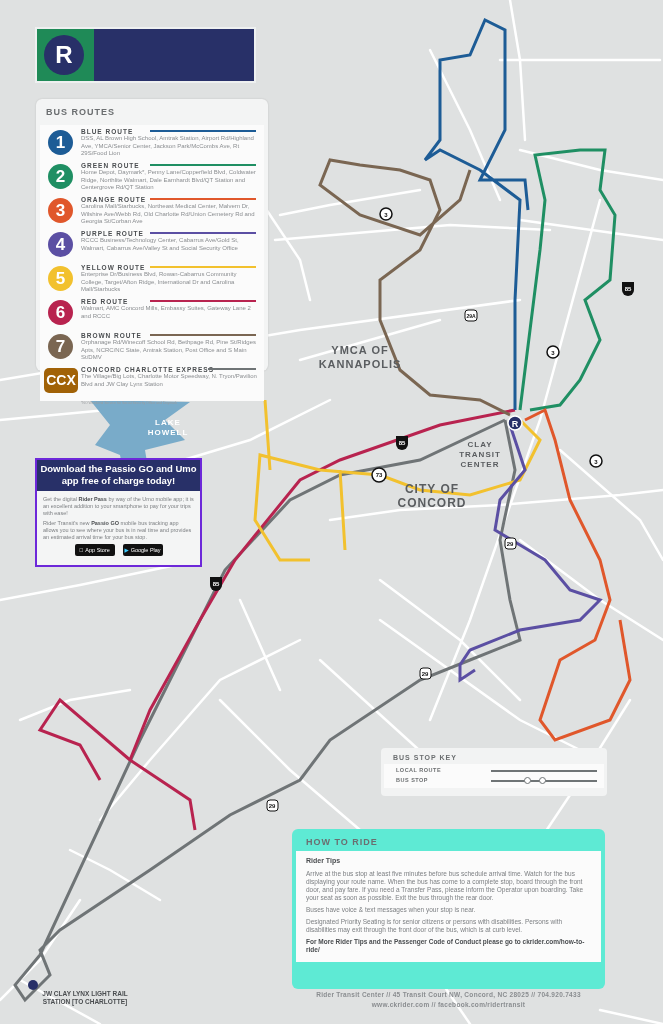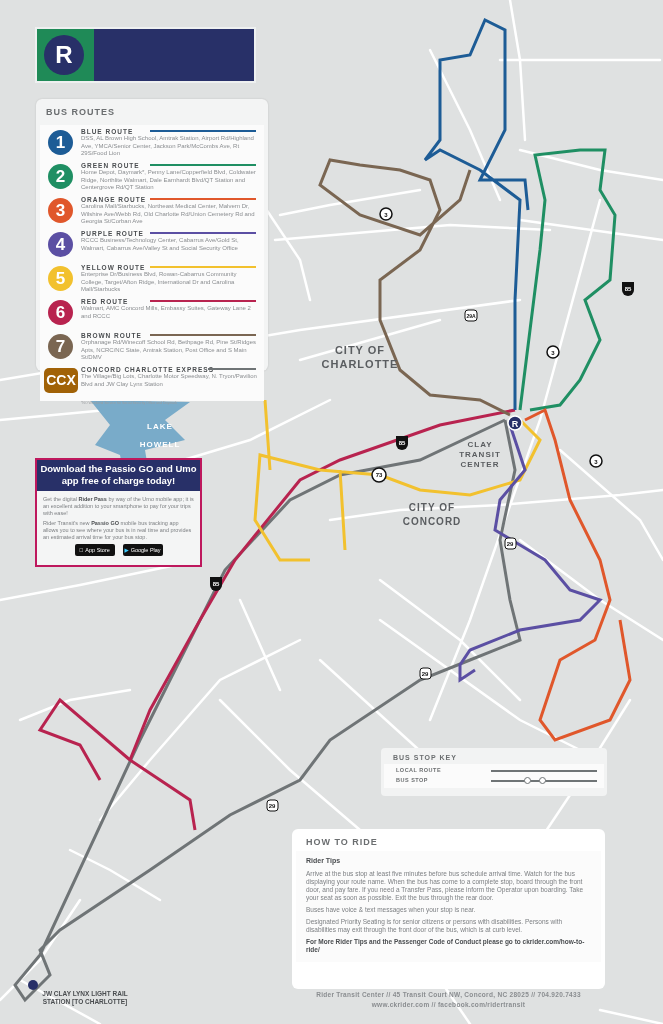--- a/index.html
+++ b/index.html
@@ -12,34 +12,34 @@
   .routes-panel{position:absolute;left:36px;top:99px;width:232px;height:272px;background:#f3f4f4;border-radius:6px;box-shadow:0 0 2px rgba(0,0,0,.15);}
   .panel-title{font-weight:bold;font-size:9px;color:#6b6e70;letter-spacing:1px;padding:8px 0 0 10px;height:18px;}
   .routes-inner{background:#fbfbfb;margin:0 4px;padding:2px 0;}
   .route{position:relative;height:33px;margin:0 0 1px 0;}
   .route .num{position:absolute;left:8px;top:3px;width:25px;height:25px;border-radius:50%;color:#fff;font-weight:bold;font-size:17px;line-height:25px;text-align:center;}
   .route .name{position:absolute;left:41px;top:1px;font-weight:bold;font-size:6.5px;letter-spacing:1px;color:#4a4d50;}
   .route .line{position:absolute;left:110px;right:8px;top:3px;height:2px;}
   .route .desc{position:absolute;left:41px;top:8px;right:6px;font-size:6px;line-height:7.5px;color:#8a8d90;}
   .ccx .num{border-radius:5px;width:34px;left:4px;font-size:14px;}
   .footnote{font-size:3.5px;color:#9a9da0;padding-left:45px;}
-  .lake-label{position:absolute;left:130px;top:418px;color:#fff;font-weight:bold;font-size:8px;letter-spacing:1px;text-align:center;line-height:18px;}
-  .app-panel{position:absolute;left:35px;top:458px;width:163px;height:105px;background:#f4f5f5;border:2px solid #be185d;}
+  .lake-label{position:absolute;left:138px;top:418px;color:#fff;font-weight:bold;font-size:8px;letter-spacing:1px;text-align:center;line-height:10px;}
+  .app-panel{position:absolute;left:35px;top:458px;width:163px;height:105px;background:#f4f5f5;border:2px solid #6d28d9;}
   .app-head{background:#283068;color:#fff;font-weight:bold;font-size:9.5px;line-height:12px;text-align:center;padding:3px 0 4px 0;}
   .app-body{padding:5px 6px 0 6px;font-size:5.5px;line-height:7px;color:#7c7f82;}
   .app-body p{margin:0 0 3px 0;}
   .app-body b{color:#4a4d50;}
   .stores{display:flex;justify-content:center;gap:8px;margin-top:3px;}
   .store{background:#111;color:#fff;font-size:5.5px;width:40px;height:12px;border-radius:2px;display:flex;align-items:center;justify-content:center;gap:2px;}
   .map-label{position:absolute;font-weight:bold;color:#5a5d60;letter-spacing:1px;text-align:center;}
   .key-panel{position:absolute;left:381px;top:748px;width:226px;height:48px;background:#f2f3f3;border-radius:4px;}
   .key-title{font-weight:bold;font-size:7px;color:#6b6e70;letter-spacing:1px;padding:6px 0 0 12px;}
   .key-inner{background:#fbfbfb;margin:3px 3px;height:24px;position:relative;}
   .key-row{position:absolute;left:12px;font-weight:bold;font-size:5.5px;color:#6b6e70;letter-spacing:.5px;}
-  .ride-panel{position:absolute;left:292px;top:829px;width:313px;height:160px;background:#ffffff;border-radius:6px;}
+  .ride-panel{position:absolute;left:292px;top:829px;width:313px;height:160px;background:#5eead4;border-radius:6px;}
   .ride-title{font-weight:bold;font-size:9px;color:#6b6e70;letter-spacing:1px;padding:8px 0 0 14px;height:14px;}
   .ride-inner{background:#fbfbfb;margin:0 4px;padding:6px 10px 4px 10px;font-size:6.5px;line-height:8px;color:#7c7f82;}
   .ride-inner p{margin:0 0 4px 0;}
   .ride-inner .sub{font-weight:bold;color:#4a4d50;font-size:7px;margin-bottom:5px;}
   .ride-inner .strong{font-weight:bold;color:#4a4d50;}
   .footer{position:absolute;left:292px;top:990px;width:313px;text-align:center;font-weight:bold;font-size:6.5px;line-height:10px;color:#8a8d90;letter-spacing:.3px;}
   .jwclay{position:absolute;left:40px;top:990px;font-weight:bold;font-size:6.5px;line-height:8px;color:#4a4d50;text-align:center;}
 </style>
 </head>
 <body>
@@ -222,22 +222,22 @@
           <span>App Store</span>
         </div>
       <div class="store">
           <span style="color:#3bccff">▶</span>
           <span>Google Play</span>
         </div>
     </div>
   </div>
 </div>
 
-<div class="map-label" style="left:305px;top:343px;width:110px;font-size:11px;line-height:14px;">CITY OF CHARLOTTE</div>
-<div class="map-label" style="left:392px;top:501px;width:80px;font-size:10px;line-height:14px;">CITY OF CONCORD</div>
+<div class="map-label" style="left:305px;top:343px;width:110px;font-size:11px;line-height:14px;">YMCA OF KANNAPOLIS</div>
+<div class="map-label" style="left:392px;top:482px;width:80px;font-size:12px;line-height:14px;">CITY OF CONCORD</div>
 <div class="map-label" style="left:455px;top:440px;width:50px;font-size:8px;line-height:10px;">CLAY TRANSIT CENTER</div>
 <div class="jwclay" style="width:90px">JW CLAY LYNX LIGHT RAIL STATION [TO CHARLOTTE]</div>
 
 <div class="key-panel">
   <div class="key-title">BUS STOP KEY</div>
   <div class="key-inner">
     <div class="key-row" style="top:3px">LOCAL ROUTE</div>
     <div style="position:absolute;left:107px;top:6px;width:106px;height:2px;background:#6f7476"></div>
     <div class="key-row" style="top:13px">BUS STOP</div>
     <div style="position:absolute;left:107px;top:16px;width:106px;height:2px;background:#6f7476"></div>

